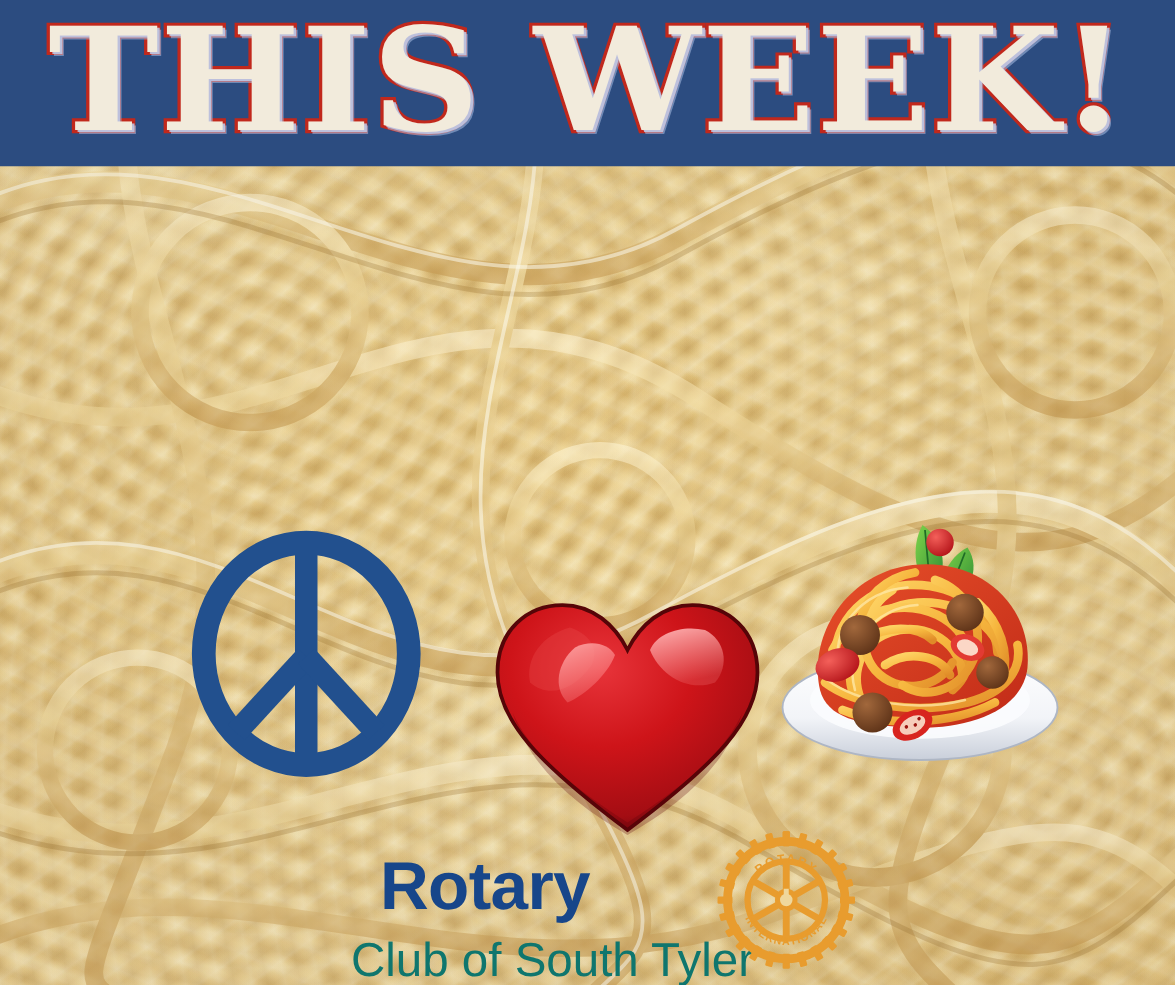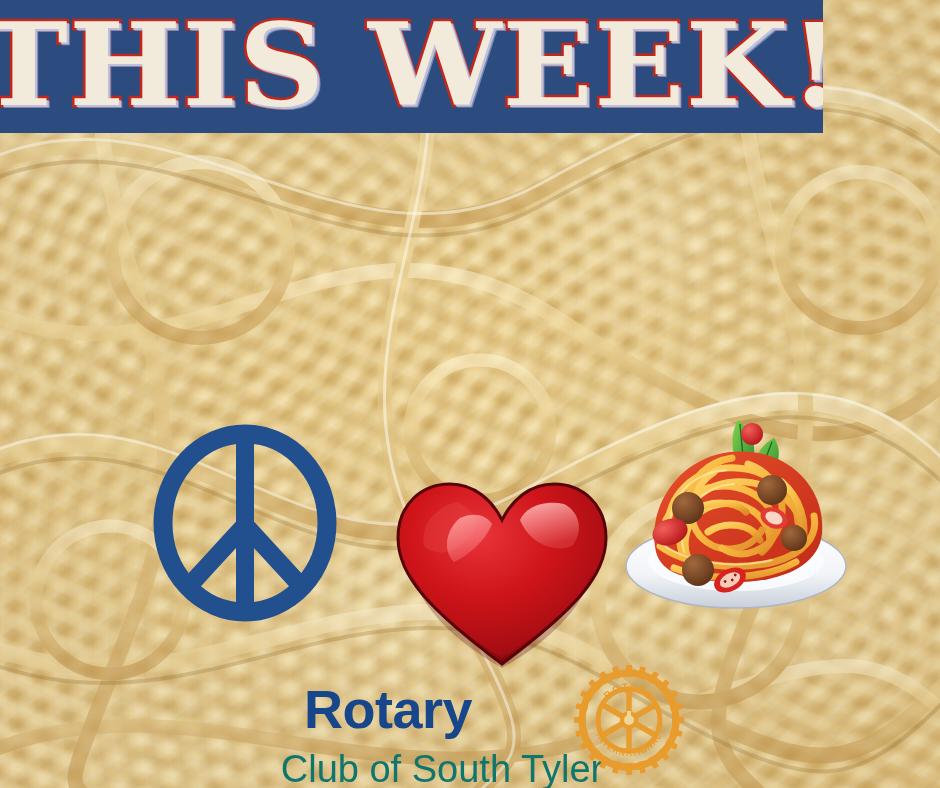--- a/index.html
+++ b/index.html
@@ -71,21 +71,21 @@
   .pasta-bg .shade{
     position:absolute;inset:0;
     background:
       radial-gradient(ellipse 60% 50% at 50% 45%, rgba(255,245,205,0.18) 0%, rgba(120,85,30,0.16) 100%);
     mix-blend-mode:multiply;opacity:.5;
   }
   .pasta-bg svg{position:absolute;inset:0;width:100%;height:100%;}
 
   
   .banner{
-    position:absolute;left:0;top:0;width:823px;height:133px;
+    position:absolute;left:0;top:0;width:940px;height:133px;
     background:#2C4C80;
     display:flex;align-items:center;justify-content:center;
     overflow:hidden;
   }
   .banner-text{
     font-family:"DejaVu Serif", serif;
     font-weight:700;
     font-size:112px;
     line-height:1;
     letter-spacing:1px;

